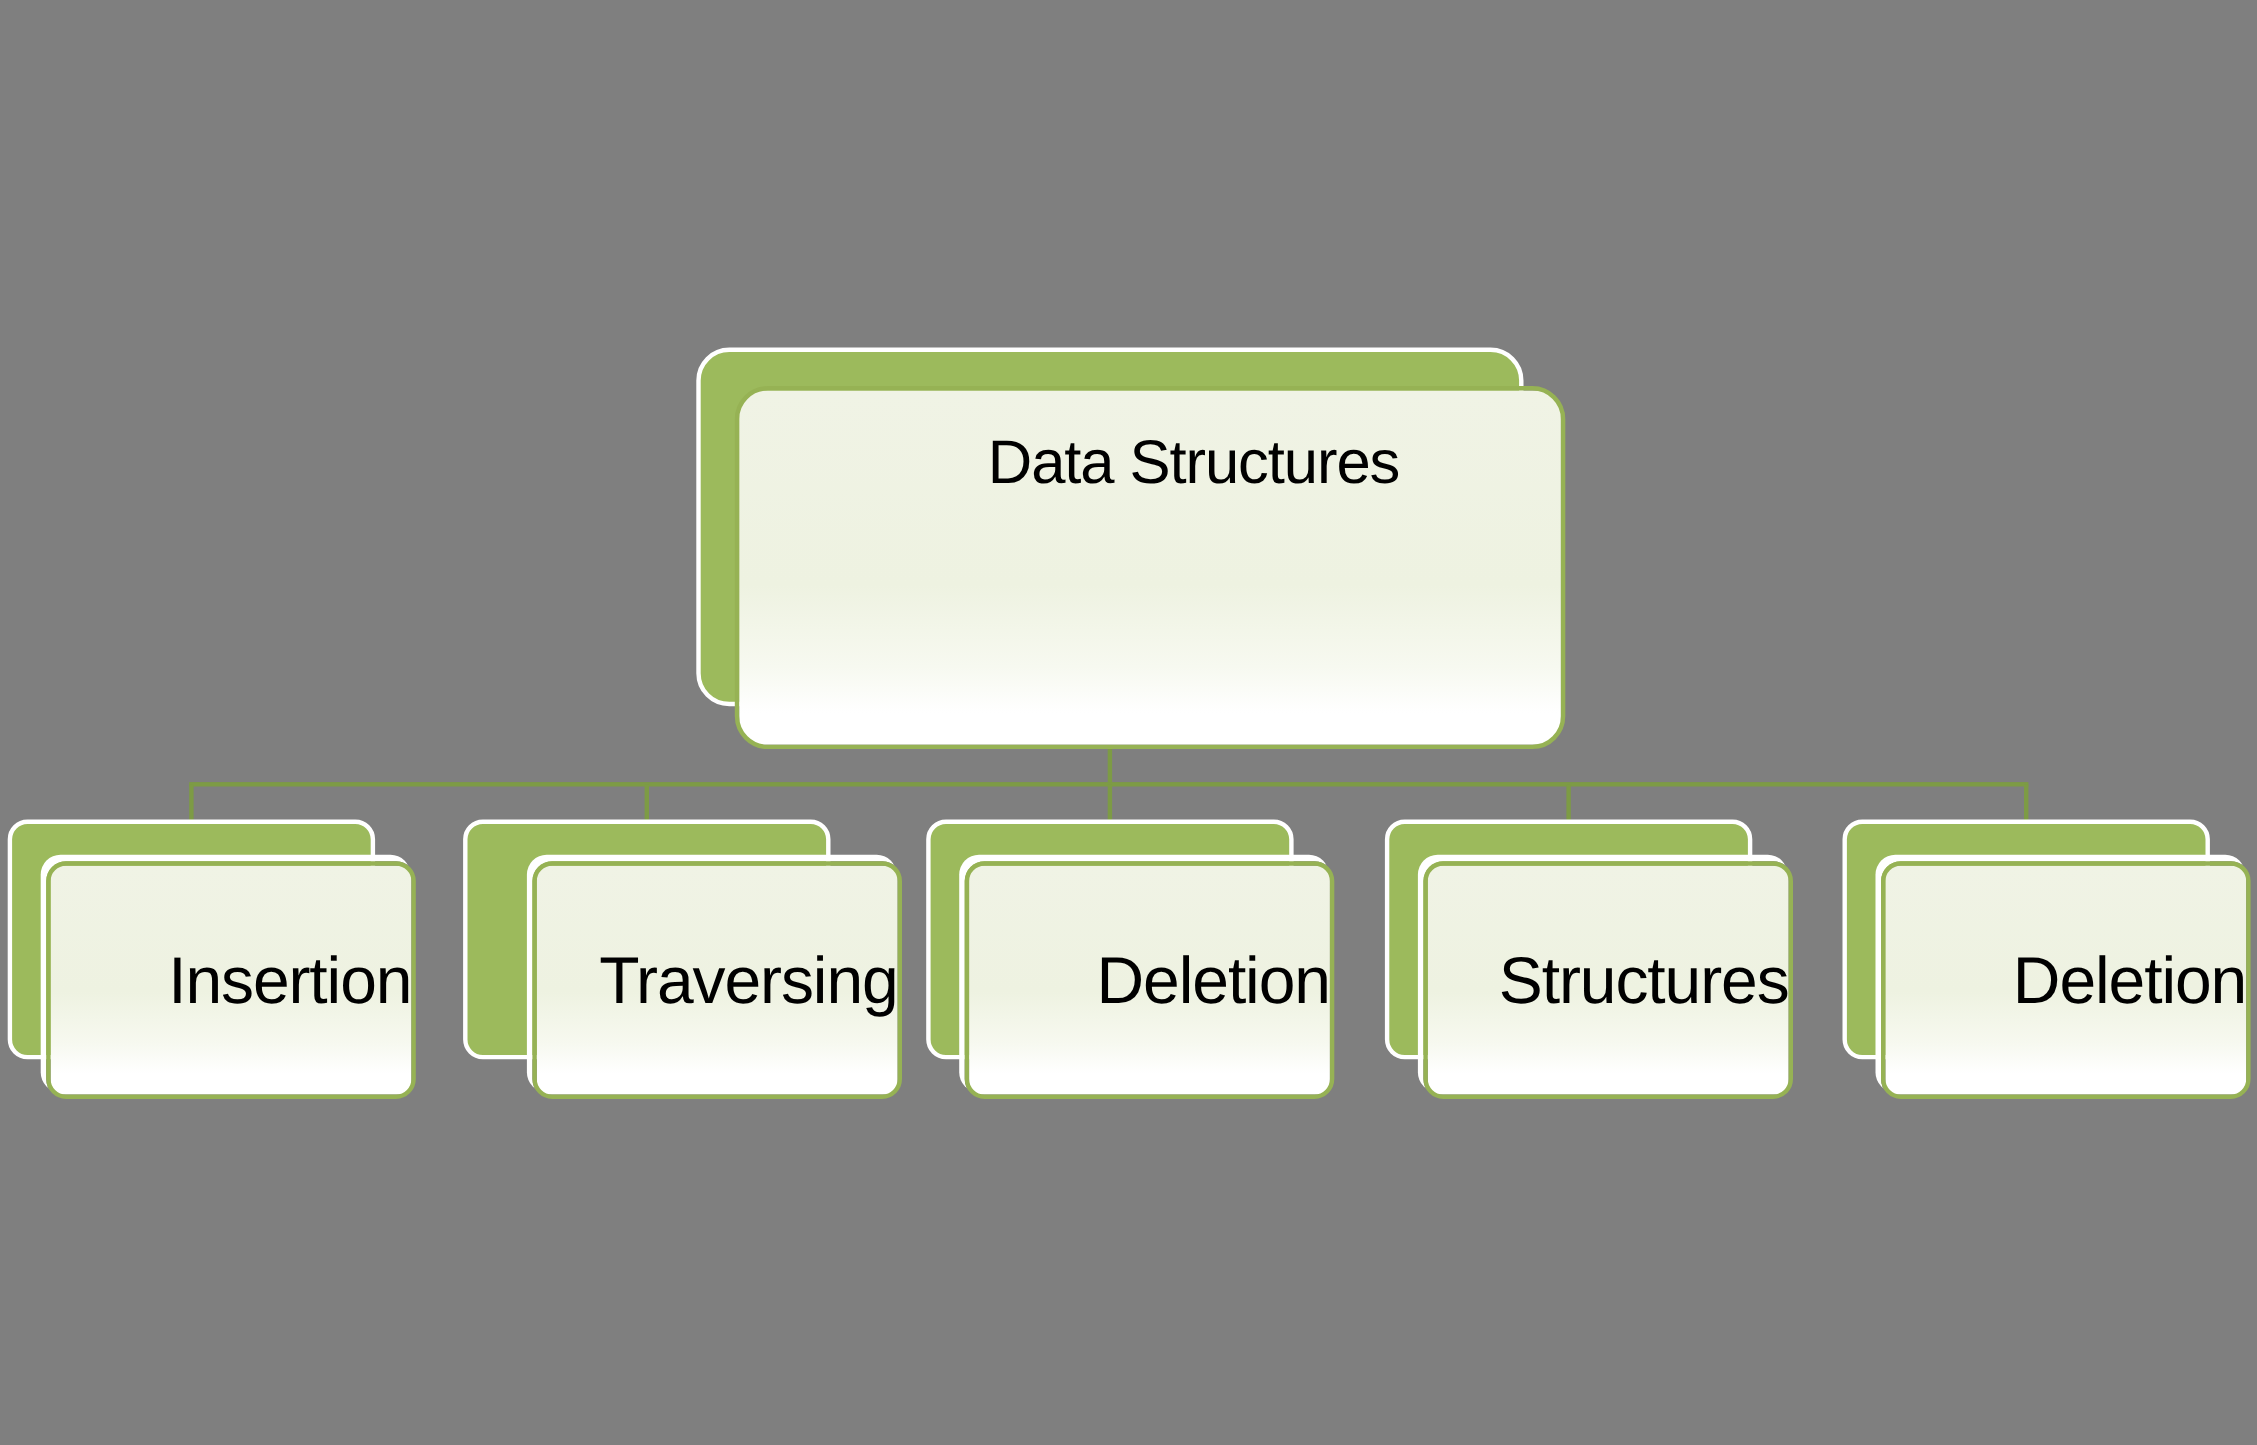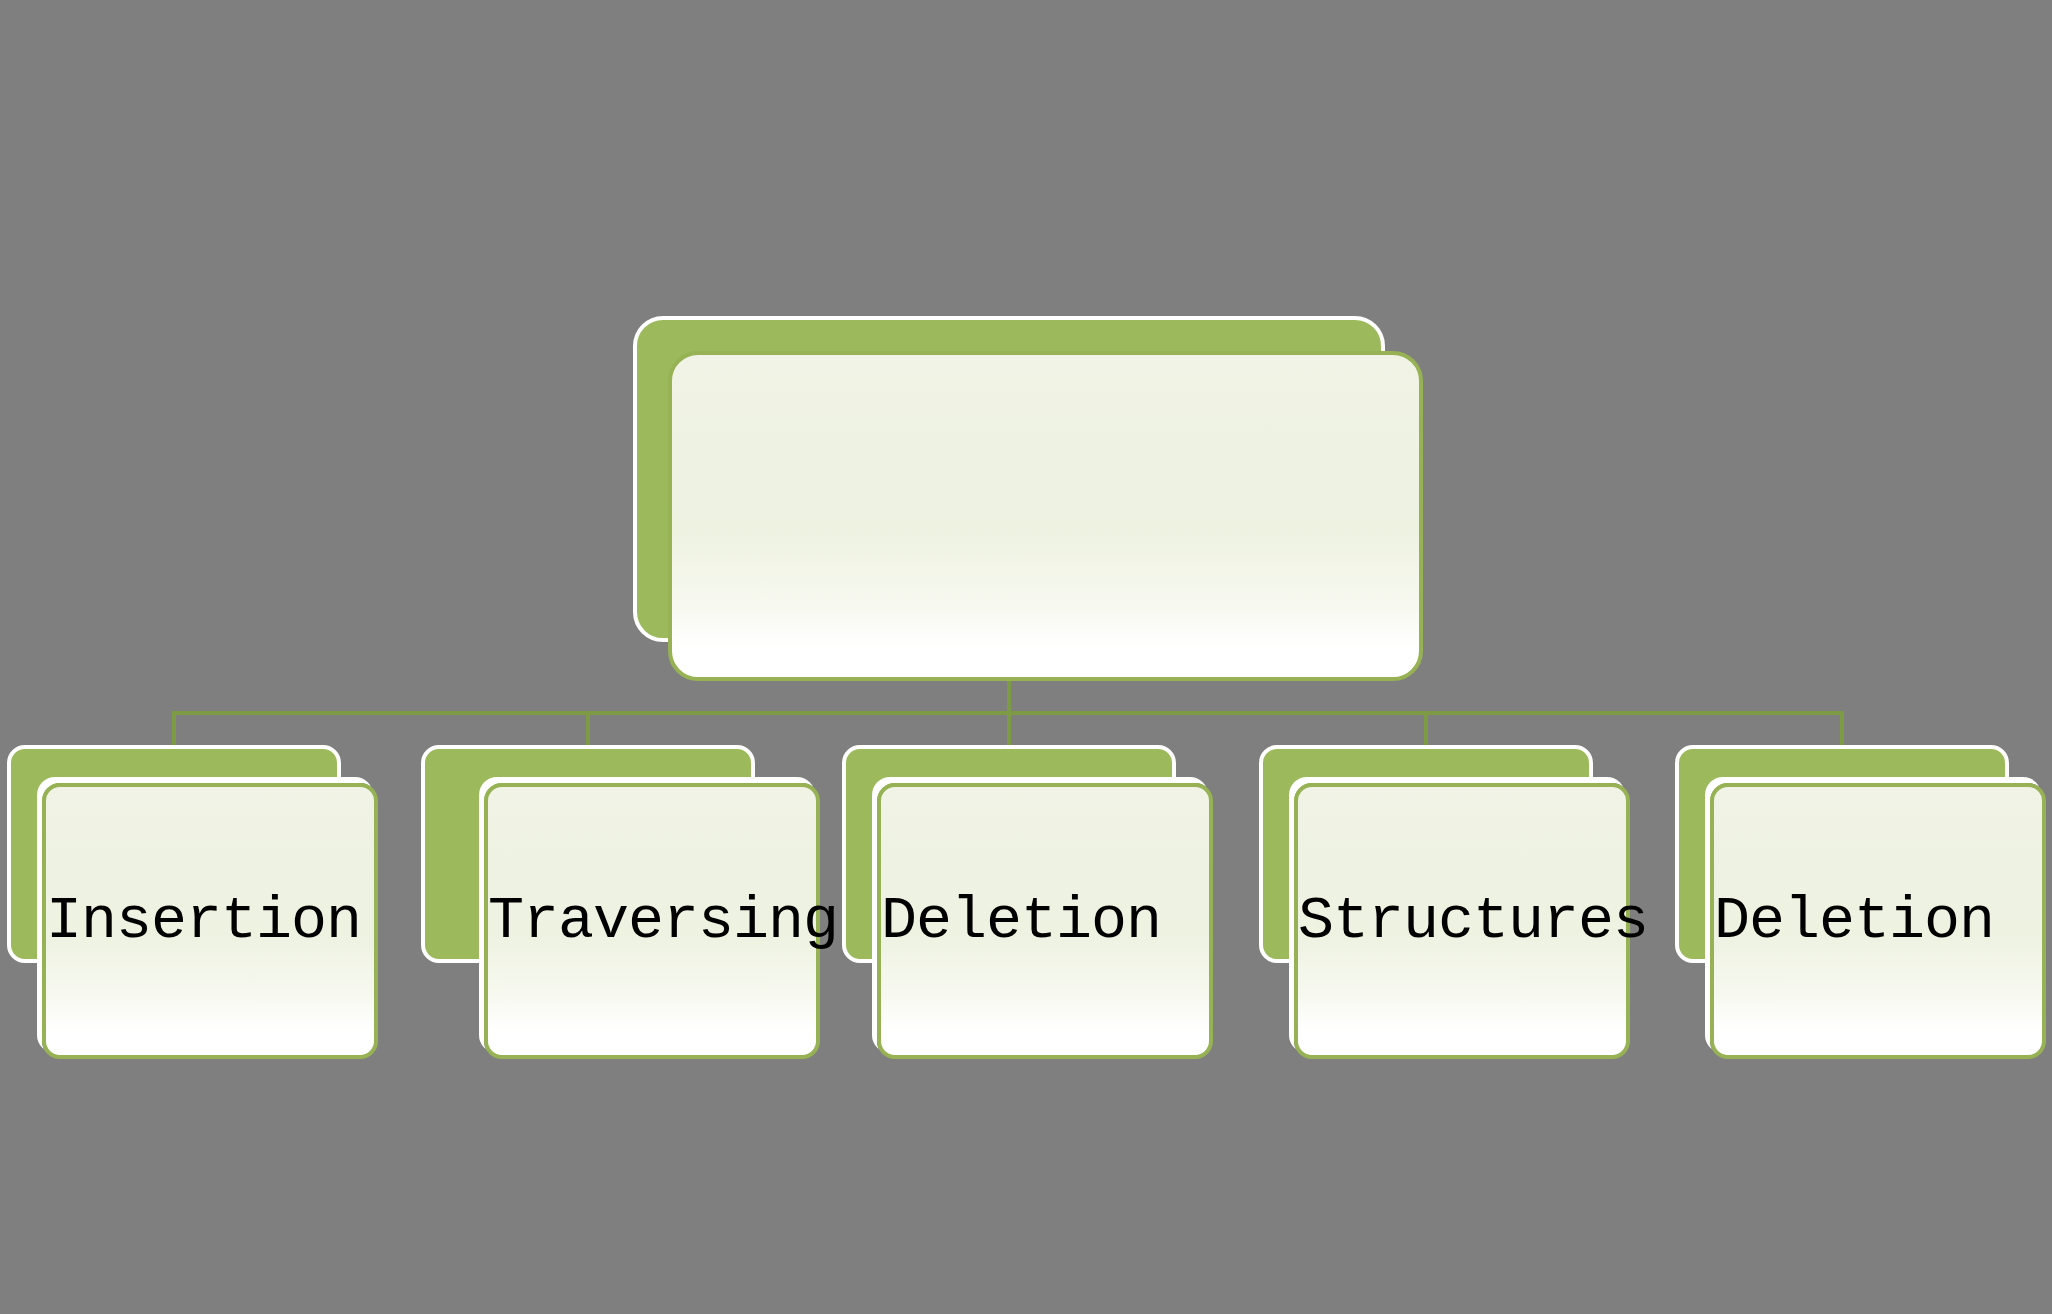--- a/index.html
+++ b/index.html
@@ -63,23 +63,23 @@
     white-space:nowrap;
   }
   .root-text .line{display:block;}
   .root-text .line2{padding-left:10px;}
 
   
   .child .back{
     top:745px;width:334px;height:218px;border-radius:18px;
   }
   .child .front{
-    top:783px;width:336px;height:276px;border-radius:18px;
+    top:783px;width:336px;height:216px;border-radius:18px;
     box-shadow:-5px -6px 0 0 #ffffff;   
-    display:flex;align-items:center;justify-content:flex-start;font-family:Liberation Mono, monospace;
+    display:flex;align-items:center;justify-content:flex-end;
   }
   .child .label{
     font-size:60px;
     letter-spacing:-1px;
     white-space:nowrap;
   }
   .child-0 .back{left:7px;}    .child-0 .front{left:42px;}
   .child-1 .back{left:421px;}  .child-1 .front{left:456px;margin-left:28px;}
   .child-2 .back{left:842px;}  .child-2 .front{left:877px;}
   .child-3 .back{left:1259px;} .child-3 .front{left:1294px;}
@@ -95,20 +95,21 @@
   <div class="connector v drop-0"></div>
   <div class="connector v drop-1"></div>
   <div class="connector v drop-2"></div>
   <div class="connector v drop-3"></div>
   <div class="connector v drop-4"></div>
 
   <div class="node node-root">
     <div class="back"></div>
     <div class="front">
       <div class="root-text">
+        <span class="line line2">Data Structures</span>
       </div>
     </div>
   </div>
 
   <div class="node child child-0">
     <div class="back"></div>
     <div class="front">
       <span class="label">Insertion</span>
     </div>
   </div>

